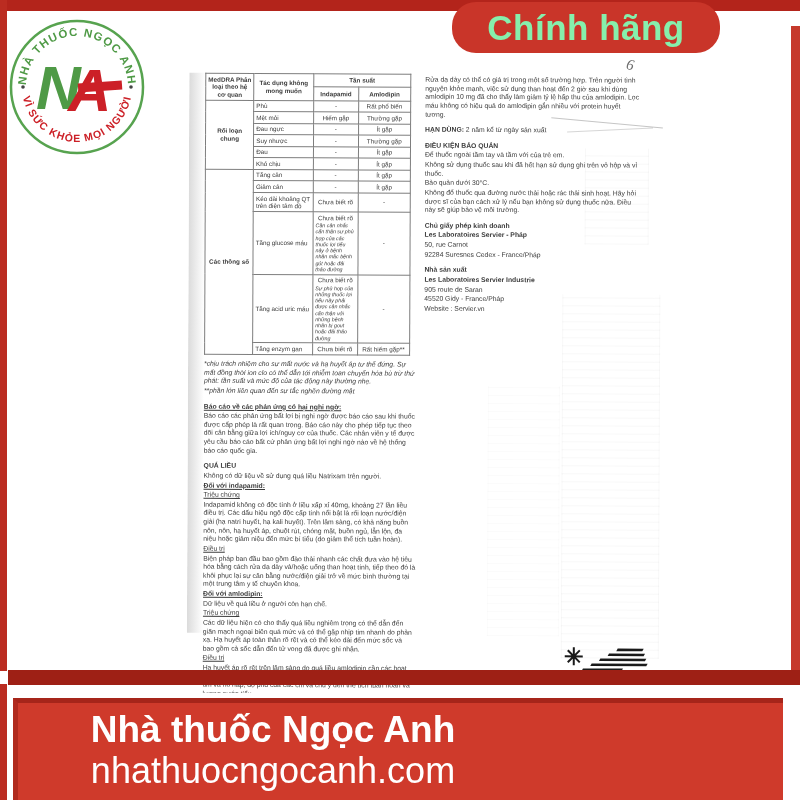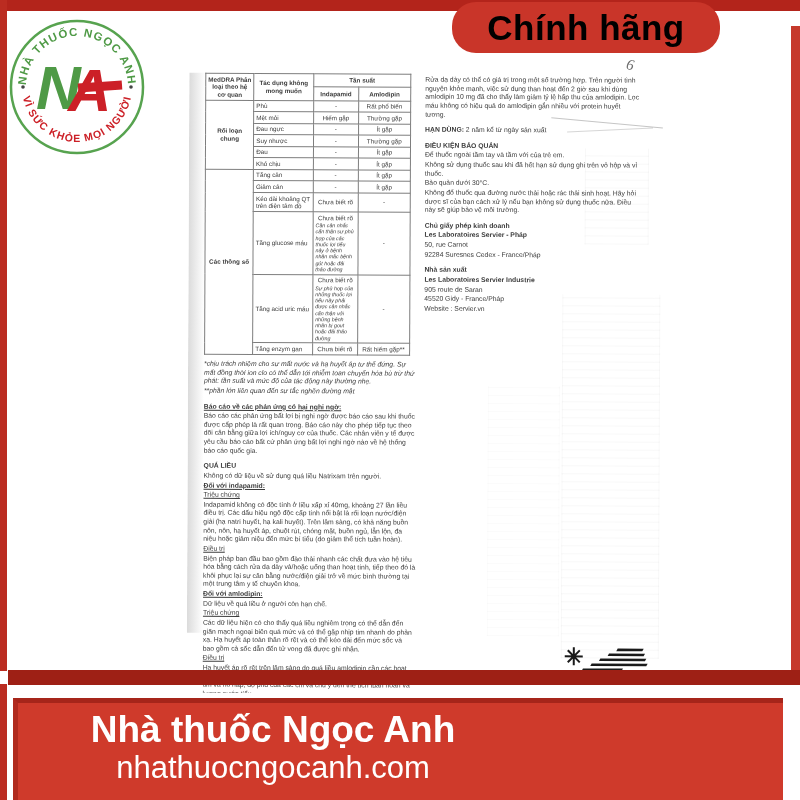--- a/index.html
+++ b/index.html
@@ -9,29 +9,29 @@
   }
   
   .topbar{position:absolute;top:0;left:0;width:800px;height:11px;background:#b3241b;}
   .left-stripe{position:absolute;left:0;top:0;width:7px;height:671px;background:#bb2c21;}
   .left-stripe-b{position:absolute;left:0;top:684px;width:7px;height:116px;background:#bb2c21;}
   .right-stripe{position:absolute;right:0;top:26px;width:9px;height:645px;background:#c63a2c;}
   .badge{
     position:absolute;top:2px;left:452px;width:268px;height:51px;background:#c93529;
     border-radius:24px;display:flex;align-items:center;justify-content:center;
   }
-  .badge span{color:#000000;font-weight:bold;font-size:35px;letter-spacing:.5px;}
+  .badge span{color:#86efac;font-weight:bold;font-size:35px;letter-spacing:.5px;}
   .footer-darkband{position:absolute;top:670px;left:8px;width:792px;height:15px;background:#9e2015;}
   .footer-box{
     position:absolute;top:698px;left:13px;width:770px;height:102px;background:#cf3a2b;
     border-top:5px solid #a6251a;border-left:5px solid #b02a1e;box-sizing:border-box;
   }
   .footer-text{position:absolute;top:8px;left:20px;width:470px;text-align:center;color:#fff;}
   .footer-text .t1{font-weight:bold;font-size:37px;line-height:1.05;}
-  .footer-text .t2{font-size:31px;line-height:1.15;font-weight:normal;}
+  .footer-text .t2{font-size:36px;line-height:1.15;font-weight:normal;}
   .logo{position:absolute;left:6px;top:16px;width:142px;height:142px;}
   
   .doc{
     position:absolute;left:188px;top:56px;width:612px;height:638px;overflow:hidden;
     color:#3c3c3c;transform:rotate(.25deg);
   }
   .page-shadow{position:absolute;left:0;top:18px;width:16px;height:560px;
     background:linear-gradient(to right,rgba(110,110,110,.25),rgba(255,255,255,0));}
   .leftcol{position:absolute;left:16px;top:18px;width:212px;}
   .rightcol{position:absolute;left:236px;top:20px;width:216px;}

